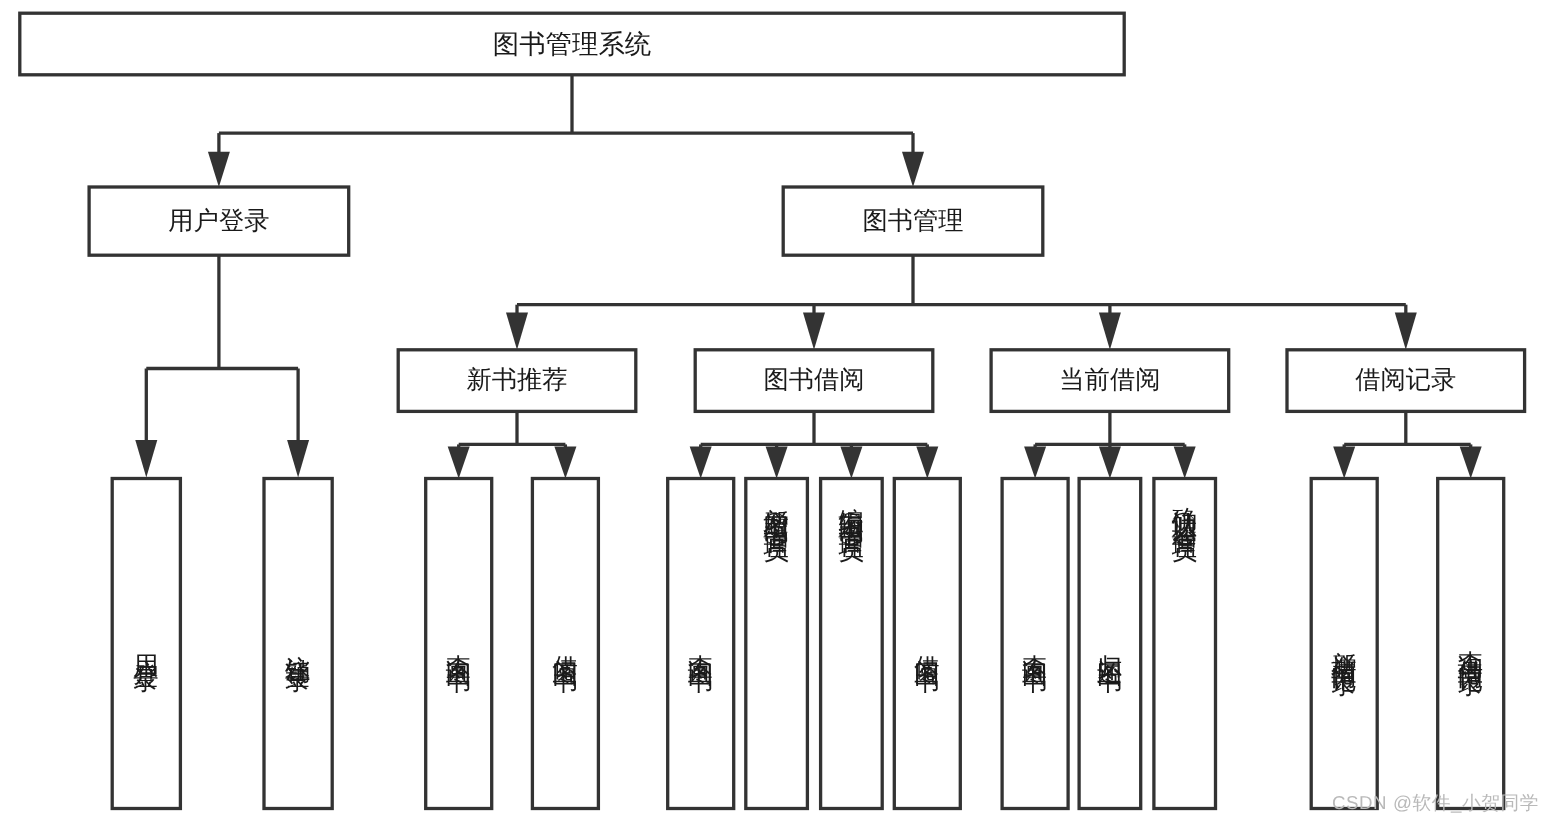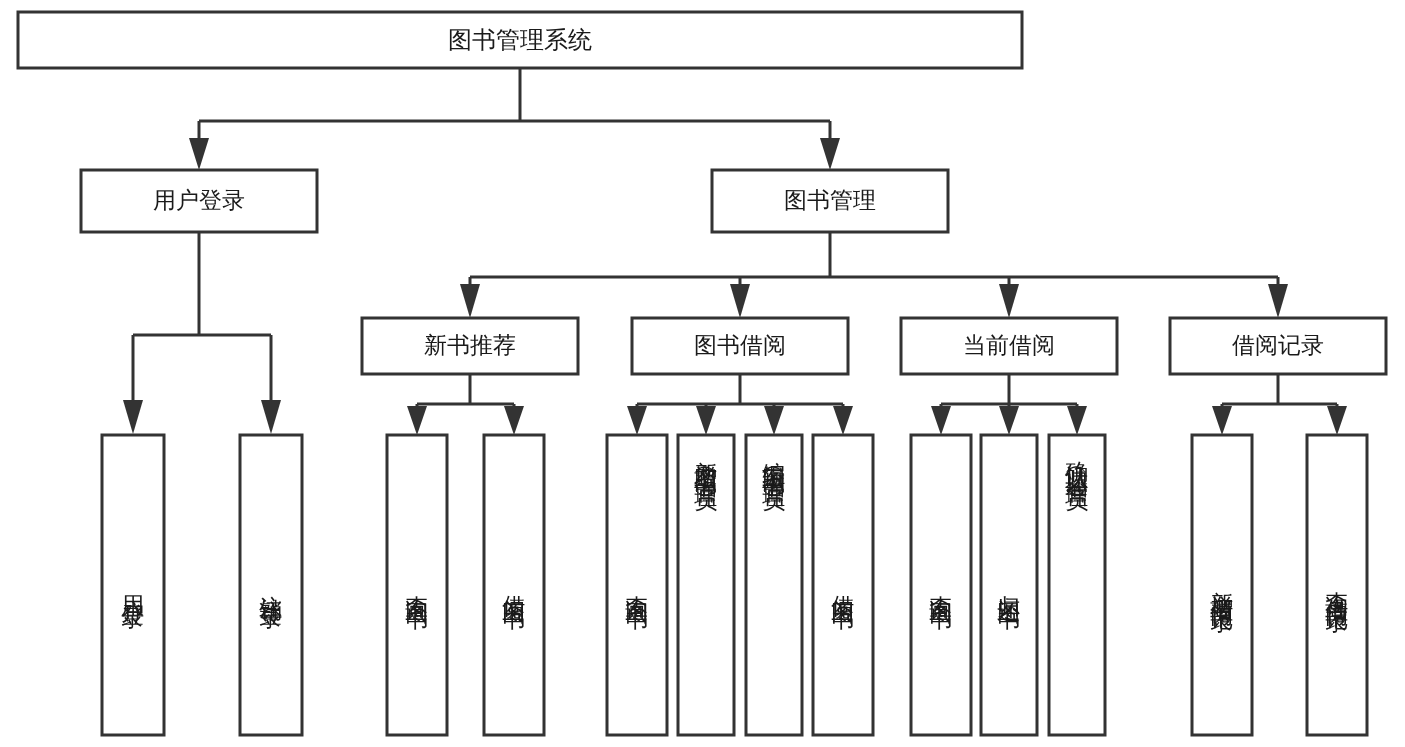--- a/index.html
+++ b/index.html
@@ -245,14 +245,15 @@
   <div class="vlabel-wrap" style="left:1049px; top:435px; width:56px; height:300px; align-items:flex-start;">
     <span class="vlabel-text" style="margin-top:8px;">确认归还（管理员）</span>
   </div>
   <div class="vlabel-wrap" style="left:1192px; top:435px; width:60px; height:300px;">
     <span class="vlabel-text">新增借阅记录</span>
   </div>
   <div class="vlabel-wrap" style="left:1307px; top:435px; width:60px; height:300px;">
     <span class="vlabel-text">查询借阅记录</span>
   </div>
 
+  <div class="watermark">CSDN @软件_小贺同学</div>
 
 </div>
 
 </body></html>

